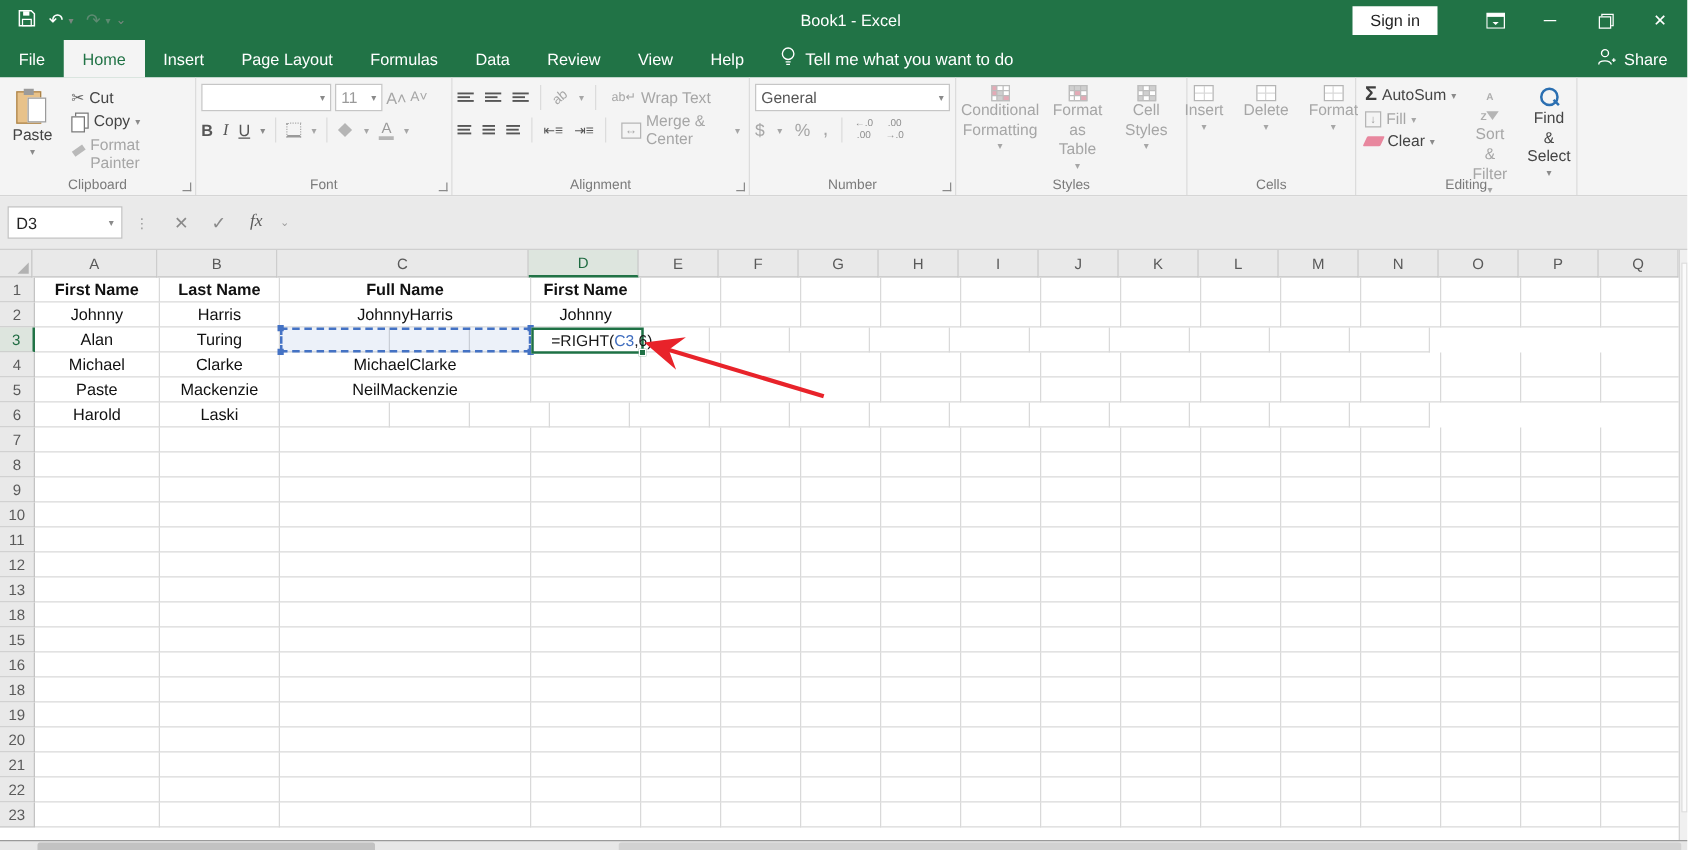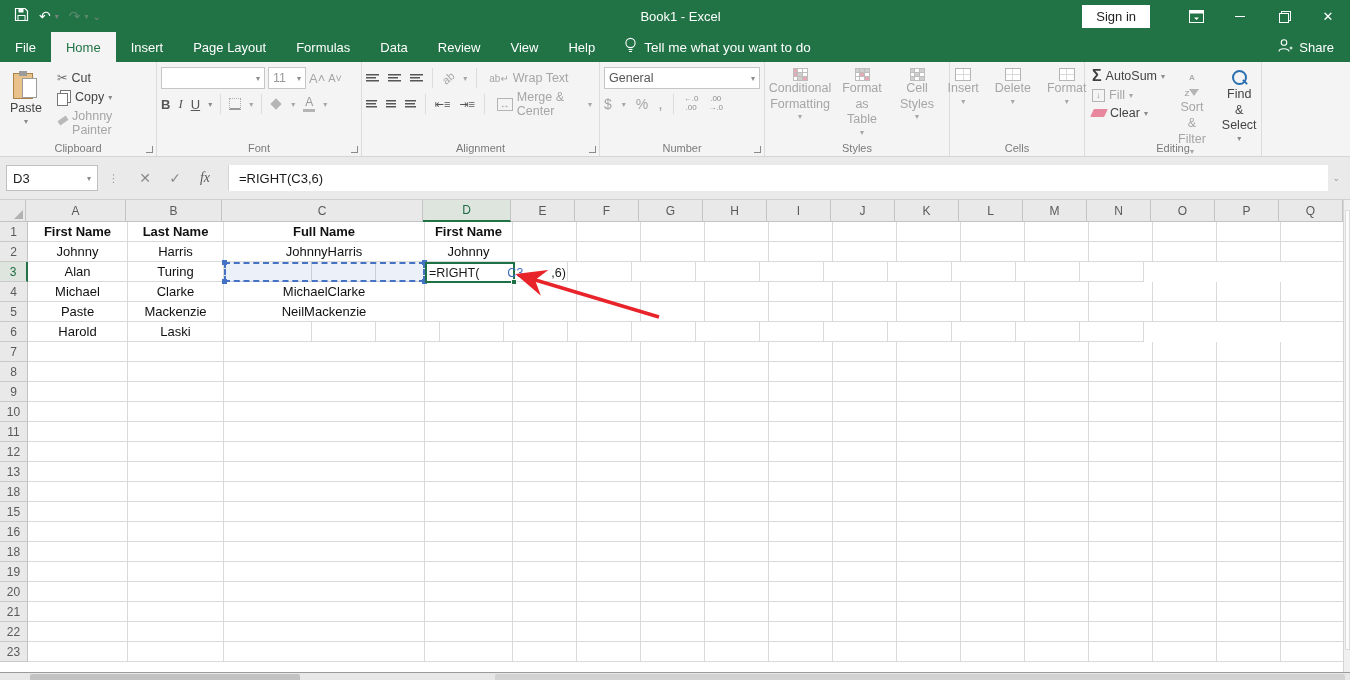--- a/index.html
+++ b/index.html
@@ -89,21 +89,21 @@
   .chdr { height:22px; background:#e9e9e9; border-right:1px solid #c3c3c3; border-bottom:1px solid #c3c3c3; font-size:12px; color:#5a5a5a; display:flex; align-items:center; justify-content:center; flex:none; }
   .chdr.active { background:#dde5de; color:#1e6b41; border-bottom:2px solid #217346; }
   .grow { display:flex; height:20px; }
   .rhdr { width:28px; height:20px; background:#e9e9e9; border-right:1px solid #c3c3c3; border-bottom:1px solid #c9c9c9; font-size:12px; color:#5a5a5a; display:flex; align-items:center; justify-content:center; flex:none; }
   .rhdr.active { background:#dde5de; color:#1e6b41; border-right:2px solid #217346; }
   .gcell { height:20px; border-right:1px solid #d9d9d9; border-bottom:1px solid #d9d9d9; font-size:13px; color:#111; display:flex; align-items:center; justify-content:center; flex:none; overflow:hidden; white-space:nowrap; }
   .gcell.hdr { font-weight:bold; font-size:13px; }
   .ov { position:absolute; }
   .ref-sel { border:2px dashed #4472c4; background:rgba(68,114,196,0.10); }
   .handle { width:5px; height:5px; background:#4472c4; position:absolute; }
-  .editcell { border:2px solid #1e7145; background:#fff; display:flex; align-items:center; font-size:12.5px; padding-left:2px; white-space:nowrap;gap:28px; }
+  .editcell { border:2px solid #1e7145; background:#fff; display:flex; align-items:center; font-size:12.5px; padding-left:14px; white-space:nowrap; }
   .caret { display:inline-block; width:1px; height:14px; background:#000; margin-left:1px; }
   .fillhandle { width:6px; height:6px; background:#1e7145; border:1px solid #fff; position:absolute; }
   .arrow-svg { position:absolute; left:0; top:0; pointer-events:none; }
 
   
   .bottomstrip { position:absolute; left:0; bottom:0; width:1350px; height:8px; background:#e7e7e7; border-top:1px solid #9a9a9a; }
   .bottomstrip .seg1 { position:absolute; left:30px; top:1px; width:270px; height:7px; background:#c2c2c2; border-radius:2px 2px 0 0; }
   .bottomstrip .seg2 { position:absolute; left:495px; top:1px; width:850px; height:7px; background:#d2d2d2; border-radius:2px 2px 0 0; }
   .vscroll { position:absolute; right:0; top:200px; width:7px; height:472px; background:#f0f0f0; border-left:1px solid #d4d4d4; }
   .vscroll .thumb { position:absolute; left:1px; top:10px; width:5px; height:440px; background:#fbfbfb; border:1px solid #dcdcdc; }
@@ -199,21 +199,21 @@
             <span style="color:#666">✂</span>
             <span>Cut</span>
           </div>
         <div class="sbtn">
             <span class="copy-ico"></span>
             <span>Copy</span>
             <span class="chev">▾</span>
           </div>
         <div class="sbtn grayed">
             <span class="fp-ico"></span>
-            <span>Johnny Painter</span>
+            <span>Format Painter</span>
           </div>
       </div>
     </div>
     <div class="glabel">Clipboard</div>
     <div class="launcher"></div>
   </div>
 
   <div class="rgroup" style="width:205px">
     <div class="rrow" style="gap:3px">
       <div class="combo" style="width:104px">
@@ -409,23 +409,20 @@
   <div class="namebox">
     <span>D3</span>
     <span class="chev">▾</span>
   </div>
   <span class="fdots">⋮</span>
   <div class="fbtn">✕</div>
   <div class="fbtn">✓</div>
   <div class="fbtn">
       <span class="fx">fx</span>
     </div>
-  <div class="ffield">
-    <span>=RIGHT(C3,6)</span>
-  </div>
   <span class="fexp">⌄</span>
 </div>
 
 <div class="sheet" id="sheet">
     <div class="colhdr-row">
       <div class="corner"></div>
       <div class="chdr" style="width: 100px;">A</div>
       <div class="chdr" style="width: 96px;">B</div>
       <div class="chdr" style="width: 201px;">C</div>
       <div class="chdr active" style="width: 88px;">D</div>

